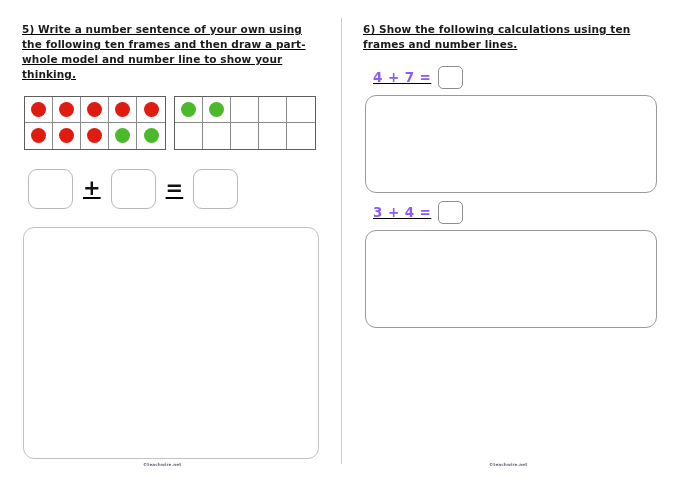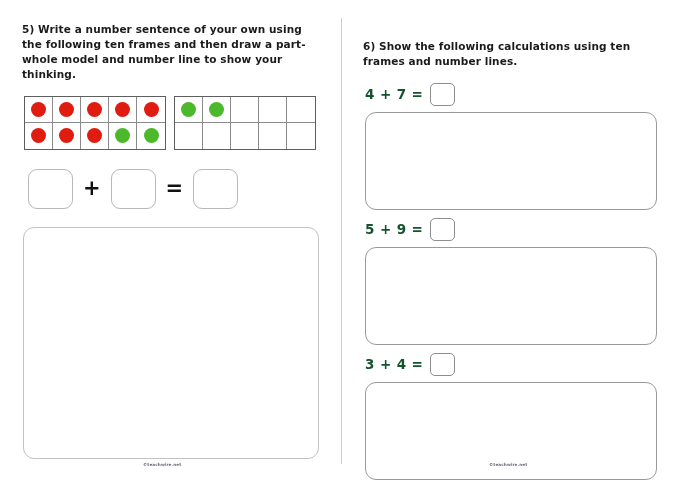--- a/index.html
+++ b/index.html
@@ -18,23 +18,24 @@
     position: absolute;
     inset: 0;
     background: #fff;
   }
   
   .col {
     position: absolute;
     top: 0;
     height: 482px;
     box-sizing: border-box;
+    text-decoration: underline;
   }
   .col-left  { left: 0;     width: 341px; padding: 22px 18px 0 22px; }
-  .col-right { left: 341px; width: 342px; padding: 39px 22px 0 22px; }
+  .col-right { left: 341px; width: 342px; padding: 22px 22px 0 22px; }
 
   .divider {
     position: absolute;
     left: 341px;
     top: 18px;
     width: 1px;
     height: 446px;
     background: #cfcfcf;
   }
 
@@ -118,22 +119,23 @@
   .calc-group { margin-bottom: 8px; }
   .calc-line {
     display: flex;
     align-items: center;
     gap: 7px;
     margin: 0 0 6px 2px;
   }
   .calc-text {
     font-size: 13.5px;
     font-weight: 800;
-    color: #14532d;
+    color: #8b5cf6;
     letter-spacing: .4px;
+    margin-left: 8px;
   }
   .ans-box {
     width: 25px;
     height: 23px;
     border: 1.2px solid #8d8d8d;
     border-radius: 5px;
     background: #fff;
     box-sizing: border-box;
   }
   .work-right {
@@ -233,27 +235,20 @@
     <p class="prompt">6) Show the following calculations using ten frames and number lines.</p>
 
     <div class="calc-group">
       <div class="calc-line">
         <span class="calc-text">4 + 7 =</span>
         <div class="ans-box"></div>
       </div>
       <div class="workbox work-right"></div>
     </div>
 
-    <div class="calc-group">
-      <div class="calc-line">
-        <span class="calc-text">5 + 9 =</span>
-        <div class="ans-box"></div>
-      </div>
-      <div class="workbox work-right"></div>
-    </div>
 
     <div class="calc-group">
       <div class="calc-line">
         <span class="calc-text">3 + 4 =</span>
         <div class="ans-box"></div>
       </div>
       <div class="workbox work-right"></div>
     </div>
   </div>
 

